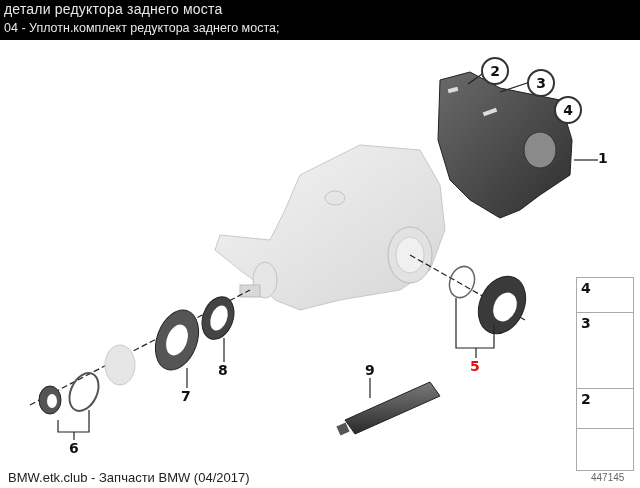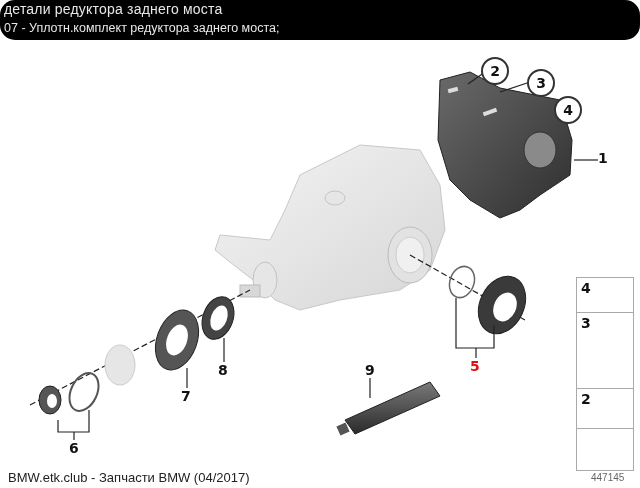--- a/index.html
+++ b/index.html
@@ -1,37 +1,37 @@
 <!DOCTYPE html>
 <html><head>
 <meta charset="utf-8">
 <style>
   html, body { margin:0; padding:0; }
   body { width:640px; height:488px; background:#ffffff; position:relative; overflow:hidden;
          font-family:"Liberation Sans", sans-serif; }
-  .header { position:absolute; left:0; top:0; width:640px; height:40px; background:#000; color:#e8e8e8;border-radius:15px; }
+  .header { position:absolute; left:0; top:0; width:640px; height:40px; background:#000; color:#e8e8e8; }
   .header .title { position:absolute; left:4px; top:1px; font-size:14px; letter-spacing:0.2px; }
   .header .subtitle { position:absolute; left:4px; top:21px; font-size:12.5px; }
   .canvas { position:absolute; left:0; top:40px; width:640px; height:448px; }
   .callout { position:absolute; font-family:"DejaVu Sans", sans-serif; font-weight:bold; font-size:14px; color:#111; }
   .circle { position:absolute; width:24px; height:24px; border:2px solid #333; border-radius:50%; background:#fff;
             font-family:"DejaVu Sans", sans-serif; font-weight:bold; font-size:14px; color:#111; text-align:center; line-height:24px; }
   .legend { position:absolute; left:576px; top:277px; width:56px; height:192px; border:1px solid #aaa; background:#fff; }
   .legend .cell { position:absolute; left:0; width:56px; border-bottom:1px solid #aaa; }
   .legend .num { position:absolute; left:4px; top:2px; font-family:"DejaVu Sans", sans-serif; font-weight:bold; font-size:14px; color:#111; }
   .footer { position:absolute; left:8px; top:470px; font-size:13px; color:#222; }
   .docnum { position:absolute; left:591px; top:472px; font-size:10px; color:#666; }
   .red5 { color:#e01010; }
 </style>
 </head>
 <body>
 
 <div class="header">
   <div class="title">детали редуктора заднего моста</div>
-  <div class="subtitle">07 - Уплотн.комплект редуктора заднего моста;</div>
+  <div class="subtitle">04 - Уплотн.комплект редуктора заднего моста;</div>
 </div>
 
 <div class="canvas">
   <svg width="640" height="448" viewBox="0 40 640 448" style="position:absolute;left:0;top:0;">
     <defs>
       <linearGradient id="hous" x1="0" y1="0" x2="1" y2="1">
         <stop offset="0" stop-color="#f4f4f4"></stop>
           <stop offset="1" stop-color="#d6d6d6"></stop>
       </linearGradient>
       <linearGradient id="cov" x1="0" y1="0" x2="1" y2="1">

